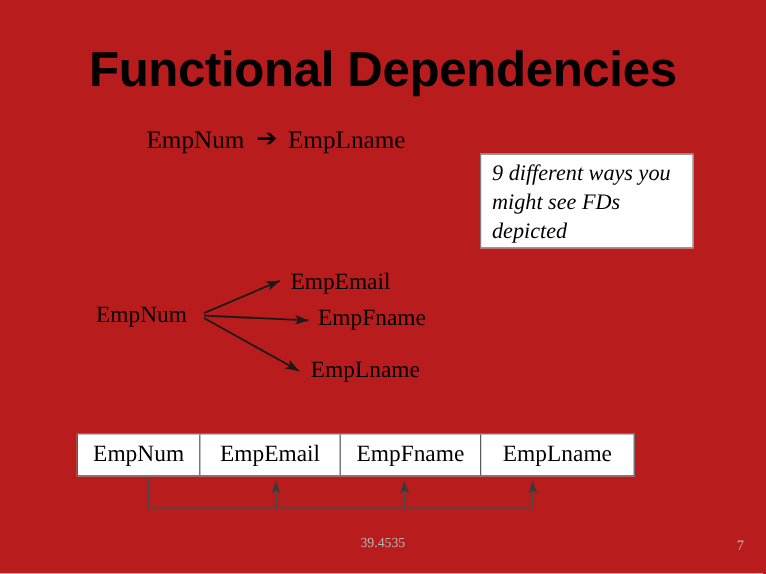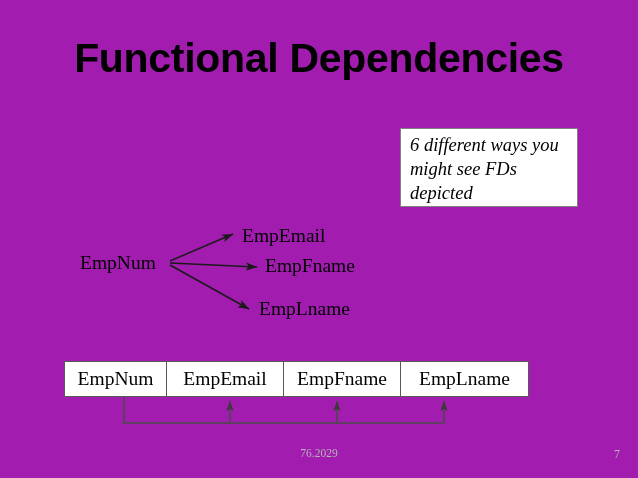--- a/index.html
+++ b/index.html
@@ -8,21 +8,21 @@
     background: #ffffff;
   }
   body {
     font-family: "Liberation Serif", serif;
     color: #000000;
   }
   #slide {
     position: relative;
     width: 638px;
     height: 478px;
-    background: #a21caf;
+    background: #b91c1c;
     overflow: hidden;
   }
 
   
   #slide-title {
     position: absolute;
     left: 0;
     top: 36px;
     width: 638px;
     text-align: center;
@@ -149,24 +149,29 @@
   }
 </style>
 </head>
 <body>
 
 <div id="slide">
 
   <div id="slide-title">Functional Dependencies</div>
 
   <div id="fd-list">
+    <span class="fd-row">
+      <span class="fd-lhs">EmpNum</span>
+      <span class="fd-arrow">➔</span>
+      <span class="fd-rhs">EmpLname</span>
+    </span>
   </div>
 
   <div id="callout-box">
-    <div id="callout-text">6 different ways you might see FDs depicted</div>
+    <div id="callout-text">9 different ways you might see FDs depicted</div>
   </div>
 
   <div id="fan-source" class="fan-label">EmpNum</div>
   <div id="fan-t0" class="fan-label">EmpEmail</div>
   <div id="fan-t1" class="fan-label">EmpFname</div>
   <div id="fan-t2" class="fan-label">EmpLname</div>
 
   <svg id="fan-diagram" viewBox="0 0 638 478">
     <defs>
       <marker id="ah" markerWidth="9" markerHeight="9" refX="7.4" refY="3.1" orient="auto" markerUnits="strokeWidth">
@@ -187,16 +192,16 @@
     <line x1="444" y1="423" x2="444" y2="401" stroke="#4a4a4a" stroke-width="1.6" marker-end="url(#ahup)"></line>
   </svg>
 
   <div id="relation-table">
     <div class="rel-cell c0">EmpNum</div>
     <div class="rel-cell c1">EmpEmail</div>
     <div class="rel-cell c2">EmpFname</div>
     <div class="rel-cell c3">EmpLname</div>
   </div>
 
-  <div id="footer-code">76.2029</div>
+  <div id="footer-code">39.4535</div>
   <div id="page-number">7</div>
 
 </div>
 
 </body></html>

